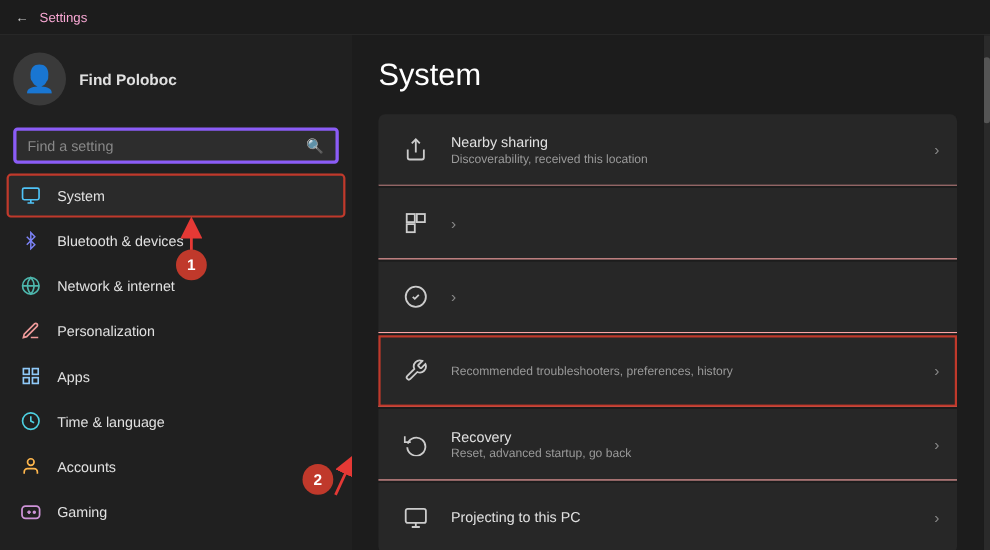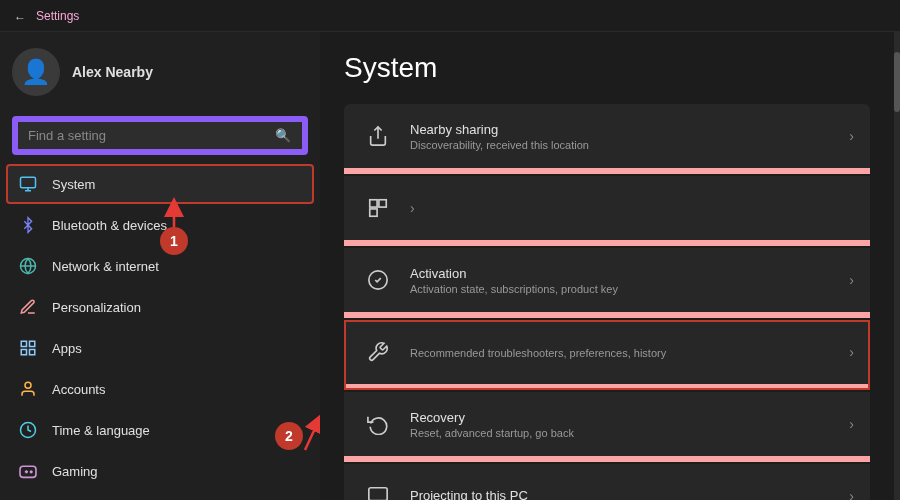--- a/index.html
+++ b/index.html
@@ -92,21 +92,21 @@
       font-size: 11px;
       color: #999;
     }
 
     
     .search-container {
       padding: 4px 12px 8px;
     }
     .search-box {
       background: #2d2d2d;
-      border: 6px solid #8b5cf6;
+      border: 3px solid #8b5cf6;
       border-radius: 4px;
       display: flex;
       align-items: center;
       padding: 6px 10px;
       gap: 8px;
     }
     .search-input-field {
       background: transparent;
       border: none;
       outline: none;
@@ -169,21 +169,21 @@
     .settings-list {
       display: flex;
       flex-direction: column;
       gap: 2px;
     }
     .settings-item {
       display: flex;
       align-items: center;
       padding: 14px 16px;
       background: #272727;
-      border-bottom: 6px solid #fca5a5;
+      border-bottom: 1px solid #fca5a5;
       cursor: pointer;
       position: relative;
     }
     .settings-item:first-child { border-radius: 6px 6px 0 0; }
     .settings-item:last-child { border-radius: 0 0 6px 6px; border-bottom: none; }
     .settings-item.highlighted {
       outline: 2px solid #c0392b;
       outline-offset: -2px;
     }
     .settings-item-icon {
@@ -279,21 +279,21 @@
 
 <div class="main-layout" style="position:relative;">
 
   <div class="sidebar" style="position:relative;">
 
     <div class="user-profile">
       <div class="avatar">
         <span class="avatar-icon">👤</span>
       </div>
       <div class="user-info">
-        <span class="user-name">Alex Nearby</span>
+        <span class="user-name">Find Poloboc</span>
       </div>
     </div>
 
     <div class="search-container">
       <div class="search-box">
         <input class="search-input-field" type="text" placeholder="Find a setting" style="">
         <span class="search-icon">🔍</span>
       </div>
     </div>
 
@@ -346,36 +346,36 @@
               <rect x="14" y="3" width="7" height="7"></rect>
             <rect x="14" y="14" width="7" height="7"></rect>
               <rect x="3" y="14" width="7" height="7"></rect>
           </svg>
         </div>
         <span class="nav-label">Apps</span>
       </div>
 
       <div class="nav-item">
         <div class="nav-icon">
+          <svg width="18" height="18" viewBox="0 0 24 24" fill="none" stroke="#4dd0e1" stroke-width="2">
+            <circle cx="12" cy="12" r="10"></circle>
+              <polyline points="12 6 12 12 16 14"></polyline>
+          </svg>
+        </div>
+        <span class="nav-label">Time &amp; language</span>
+      </div>
+
+      <div class="nav-item">
+        <div class="nav-icon">
           <svg width="18" height="18" viewBox="0 0 24 24" fill="none" stroke="#ffb74d" stroke-width="2">
             <path d="M20 21v-2a4 4 0 0 0-4-4H8a4 4 0 0 0-4 4v2"></path>
             <circle cx="12" cy="7" r="4"></circle>
           </svg>
         </div>
         <span class="nav-label">Accounts</span>
-      </div>
-
-      <div class="nav-item">
-        <div class="nav-icon">
-          <svg width="18" height="18" viewBox="0 0 24 24" fill="none" stroke="#4dd0e1" stroke-width="2">
-            <circle cx="12" cy="12" r="10"></circle>
-              <polyline points="12 6 12 12 16 14"></polyline>
-          </svg>
-        </div>
-        <span class="nav-label">Time &amp; language</span>
       </div>
 
       <div class="nav-item">
         <div class="nav-icon">
           <svg width="20" height="16" viewBox="0 0 24 20" fill="none" stroke="#ce93d8" stroke-width="2">
             <rect x="2" y="4" width="20" height="14" rx="4"></rect>
             <line x1="8" y1="11" x2="12" y2="11"></line>
               <line x1="10" y1="9" x2="10" y2="13"></line>
             <circle cx="16" cy="11" r="1" fill="#ce93d8"></circle>
           </svg>
@@ -435,24 +435,20 @@
         <span class="settings-item-chevron">›</span>
       </div>
 
       <div class="settings-item">
         <div class="settings-item-icon">
           <svg width="22" height="22" viewBox="0 0 24 24" fill="none" stroke="#ccc" stroke-width="1.8">
             <circle cx="12" cy="12" r="10"></circle>
             <polyline points="9 12 11 14 15 10"></polyline>
           </svg>
         </div>
-        <div class="settings-item-text">
-          <span class="settings-item-title">Activation</span>
-          <span class="settings-item-desc">Activation state, subscriptions, product key</span>
-        </div>
         <span class="settings-item-chevron">›</span>
       </div>
 
       <div class="settings-item highlighted">
         <div class="settings-item-icon">
           <svg width="22" height="22" viewBox="0 0 24 24" fill="none" stroke="#ccc" stroke-width="1.8">
             <path d="M14.7 6.3a1 1 0 0 0 0 1.4l1.6 1.6a1 1 0 0 0 1.4 0l3.77-3.77a6 6 0 0 1-7.94 7.94l-6.91 6.91a2.12 2.12 0 0 1-3-3l6.91-6.91a6 6 0 0 1 7.94-7.94l-3.76 3.76z"></path>
           </svg>
         </div>
         <div class="settings-item-text">

